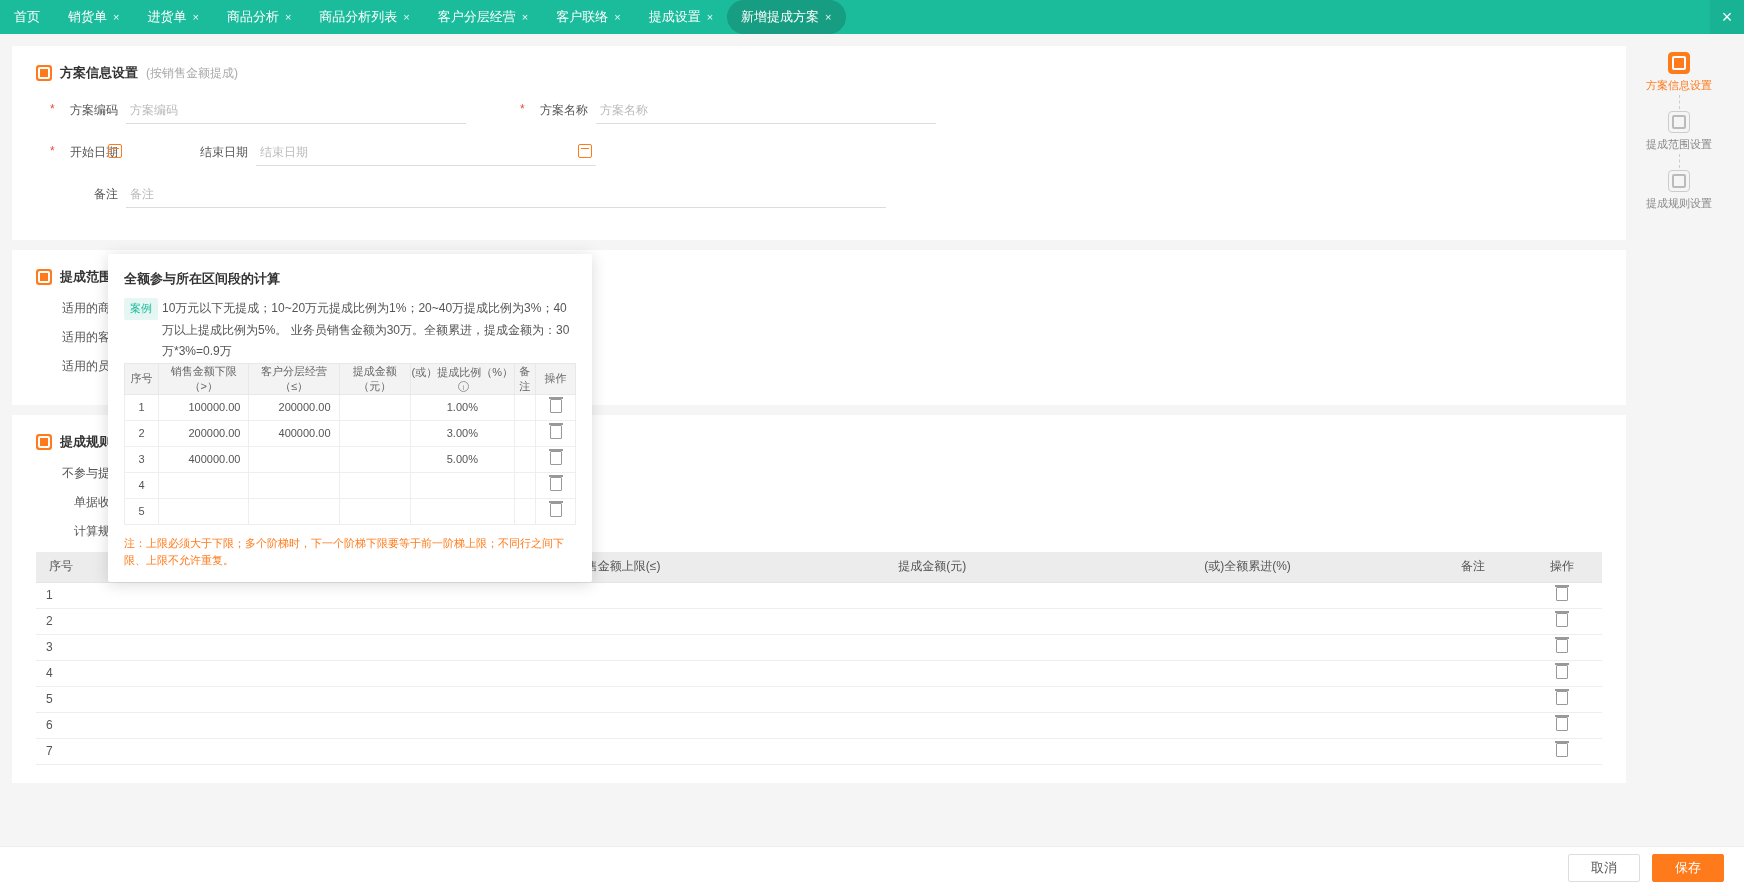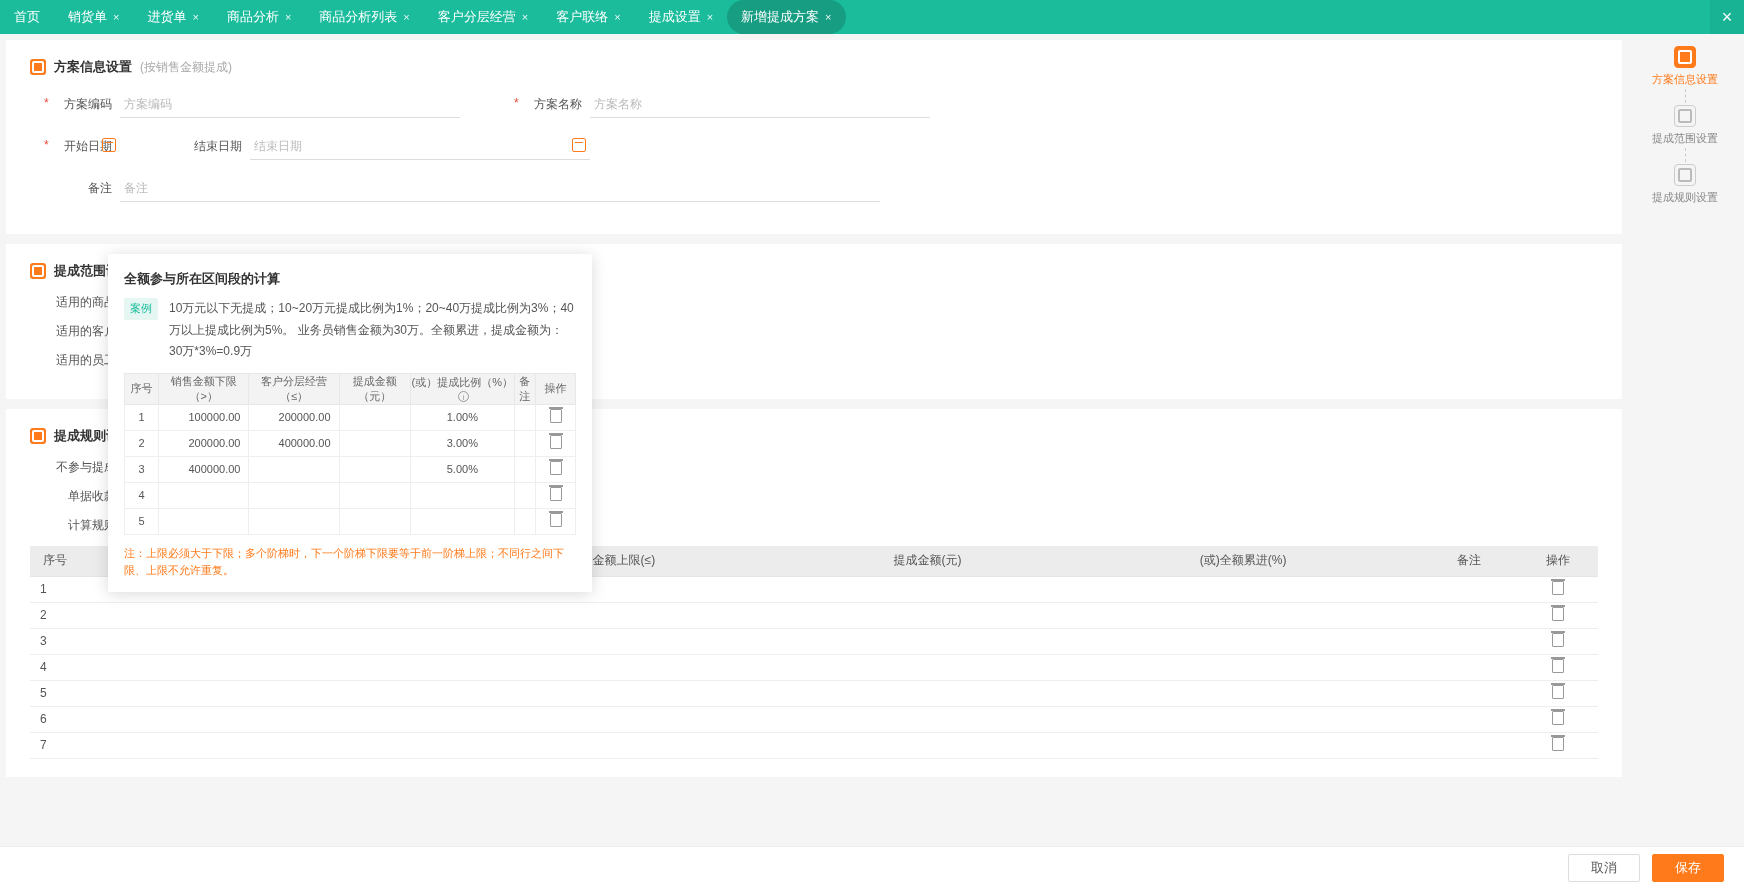--- a/index.html
+++ b/index.html
@@ -6,21 +6,21 @@
   body { font-family: "Microsoft YaHei", Arial, sans-serif; font-size: 12px; color: #333; background: #f5f5f5; }
   
   
   .tabbar { background: #1abc9c; height: 34px; display: flex; align-items: stretch; position: relative; }
   .tab { display: flex; align-items: center; color: #fff; padding: 0 14px; font-size: 13px; cursor: pointer; gap: 6px; }
   .tab.active { background: #169d82; border-radius: 17px; }
   .tab .close { font-size: 11px; opacity: .9; }
   .tabbar-close { position: absolute; right: 0; top: 0; width: 34px; height: 34px; display:flex; align-items:center; justify-content:center; color:#fff; font-size:18px; cursor:pointer; background: rgba(0,0,0,.05); }
 
   
-  .workspace { display: flex; padding: 6px; gap: 10px; }
+  .workspace { display: flex; padding: 12px; }
   .main-col { flex: 1; display:flex; flex-direction:column; gap:10px; min-width:0; }
   .panel { background:#fff; padding: 18px 24px 18px 24px; }
 
   .sec-head { display:flex; align-items:center; gap:8px; margin-bottom: 14px; }
   .sec-icon { width:16px; height:16px; border-radius:3px; background:#ff7a1a; display:inline-flex; align-items:center; justify-content:center; }
   .sec-icon::before { content:""; width:8px; height:8px; border:2px solid #fff; border-radius:2px; }
   .sec-title { font-weight: bold; font-size:13px; }
   .sec-subtitle { color:#aaa; font-size:12px; }
 
   .form-row { display:flex; gap:40px; margin-bottom: 14px; }
@@ -57,21 +57,21 @@
   .anchor-ico.active { background:#ff7a1a; border-color:#ff7a1a; }
   .anchor-ico.active::before { content:""; width:10px; height:10px; border:2px solid #fff; border-radius:2px; }
   .anchor-ico:not(.active)::before { content:""; width:10px; height:10px; border:2px solid #bbb; border-radius:2px; }
   .anchor-lbl { font-size:11px; color:#888; }
   .anchor-lbl.active { color:#ff7a1a; }
   .anchor-line { width:1px; height:14px; border-left:1px dashed #ccc; margin:2px 0; }
 
   
   .popover { position:absolute; left:108px; top:254px; width:484px; background:#fff; box-shadow:0 2px 16px rgba(0,0,0,.15); border-radius:2px; padding:16px 16px 12px 16px; z-index:20; }
   .pop-title { font-weight:bold; font-size:13px; margin-bottom:10px; }
-  .pop-ex { display:flex; align-items:flex-start; gap:11px; font-size:12px; color:#555; line-height:1.8; margin-bottom:10px; }
+  .pop-ex { display:flex; align-items:flex-start; gap:4px; font-size:12px; color:#555; line-height:1.8; }
   .ex-tag { background:#e6f7f3; color:#1abc9c; padding:1px 6px; font-size:11px; border-radius:2px; flex-shrink:0; }
   .pop-table { width:100%; border-collapse:collapse; font-size:11px; }
   .pop-table th { background:#f3f3f3; height:26px; font-weight:normal; color:#666; border:1px solid #e8e8e8; }
   .pop-table td { height:26px; text-align:center; border:1px solid #eee; color:#555; }
   .pop-note { color:#ff7a1a; font-size:11px; margin-top:10px; line-height:1.6; }
   .info-ico { display:inline-block; width:11px; height:11px; border:1px solid #999; border-radius:50%; font-size:8px; line-height:11px; text-align:center; color:#999; margin-left:2px; }
 
   
   .footer { position:fixed; right:0; bottom:0; left:0; background:#fff; border-top:1px solid #eee; height:42px; display:flex; justify-content:flex-end; align-items:center; gap:12px; padding-right:20px;padding-left:16px; }
   .btn { height:28px; padding:0 22px; font-size:13px; border-radius:2px; cursor:pointer; border:1px solid #ddd; background:#fff; color:#555; }

